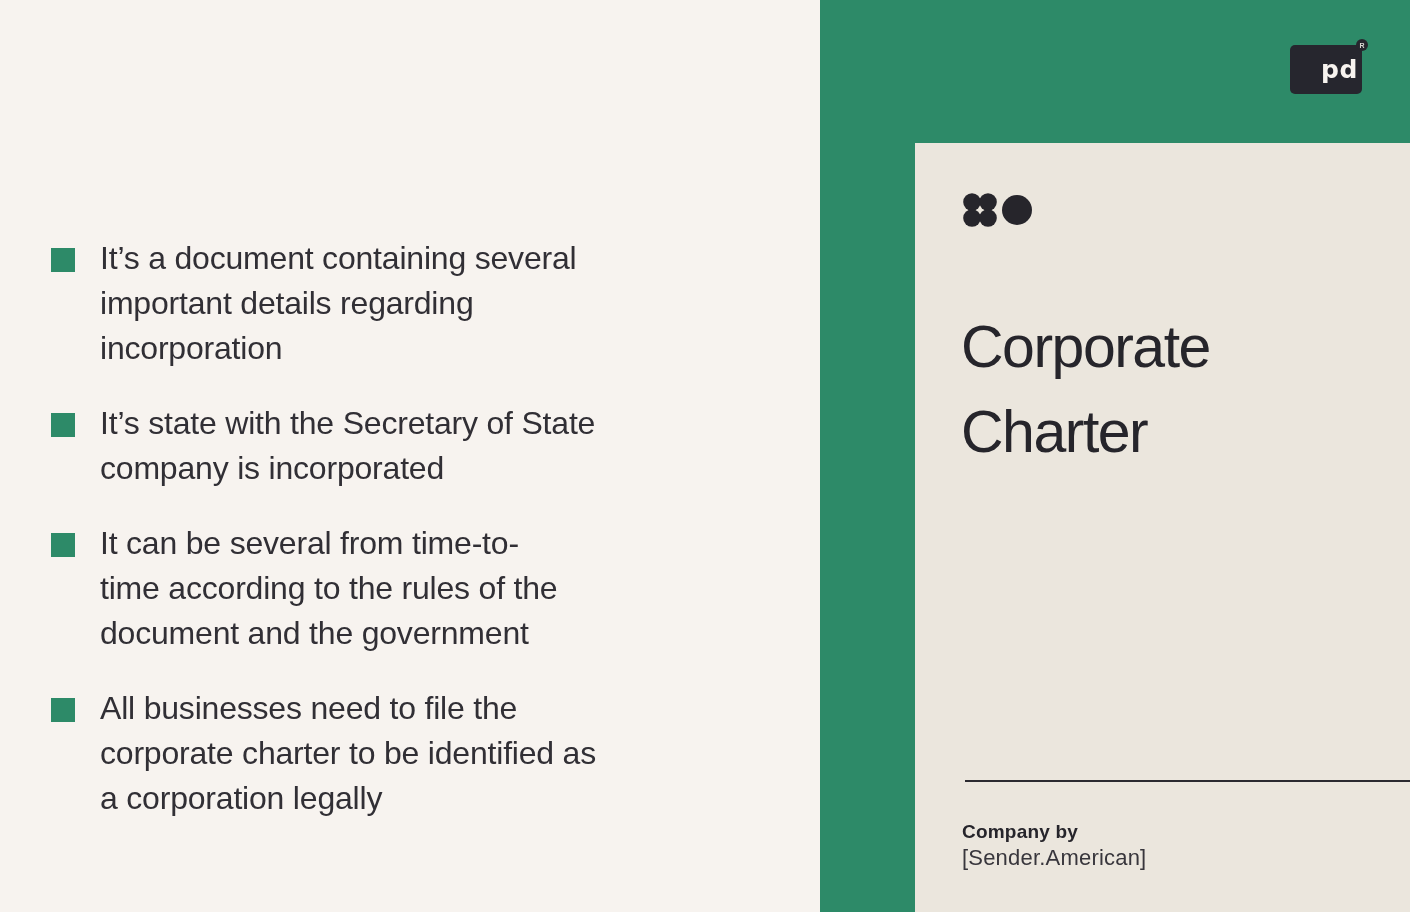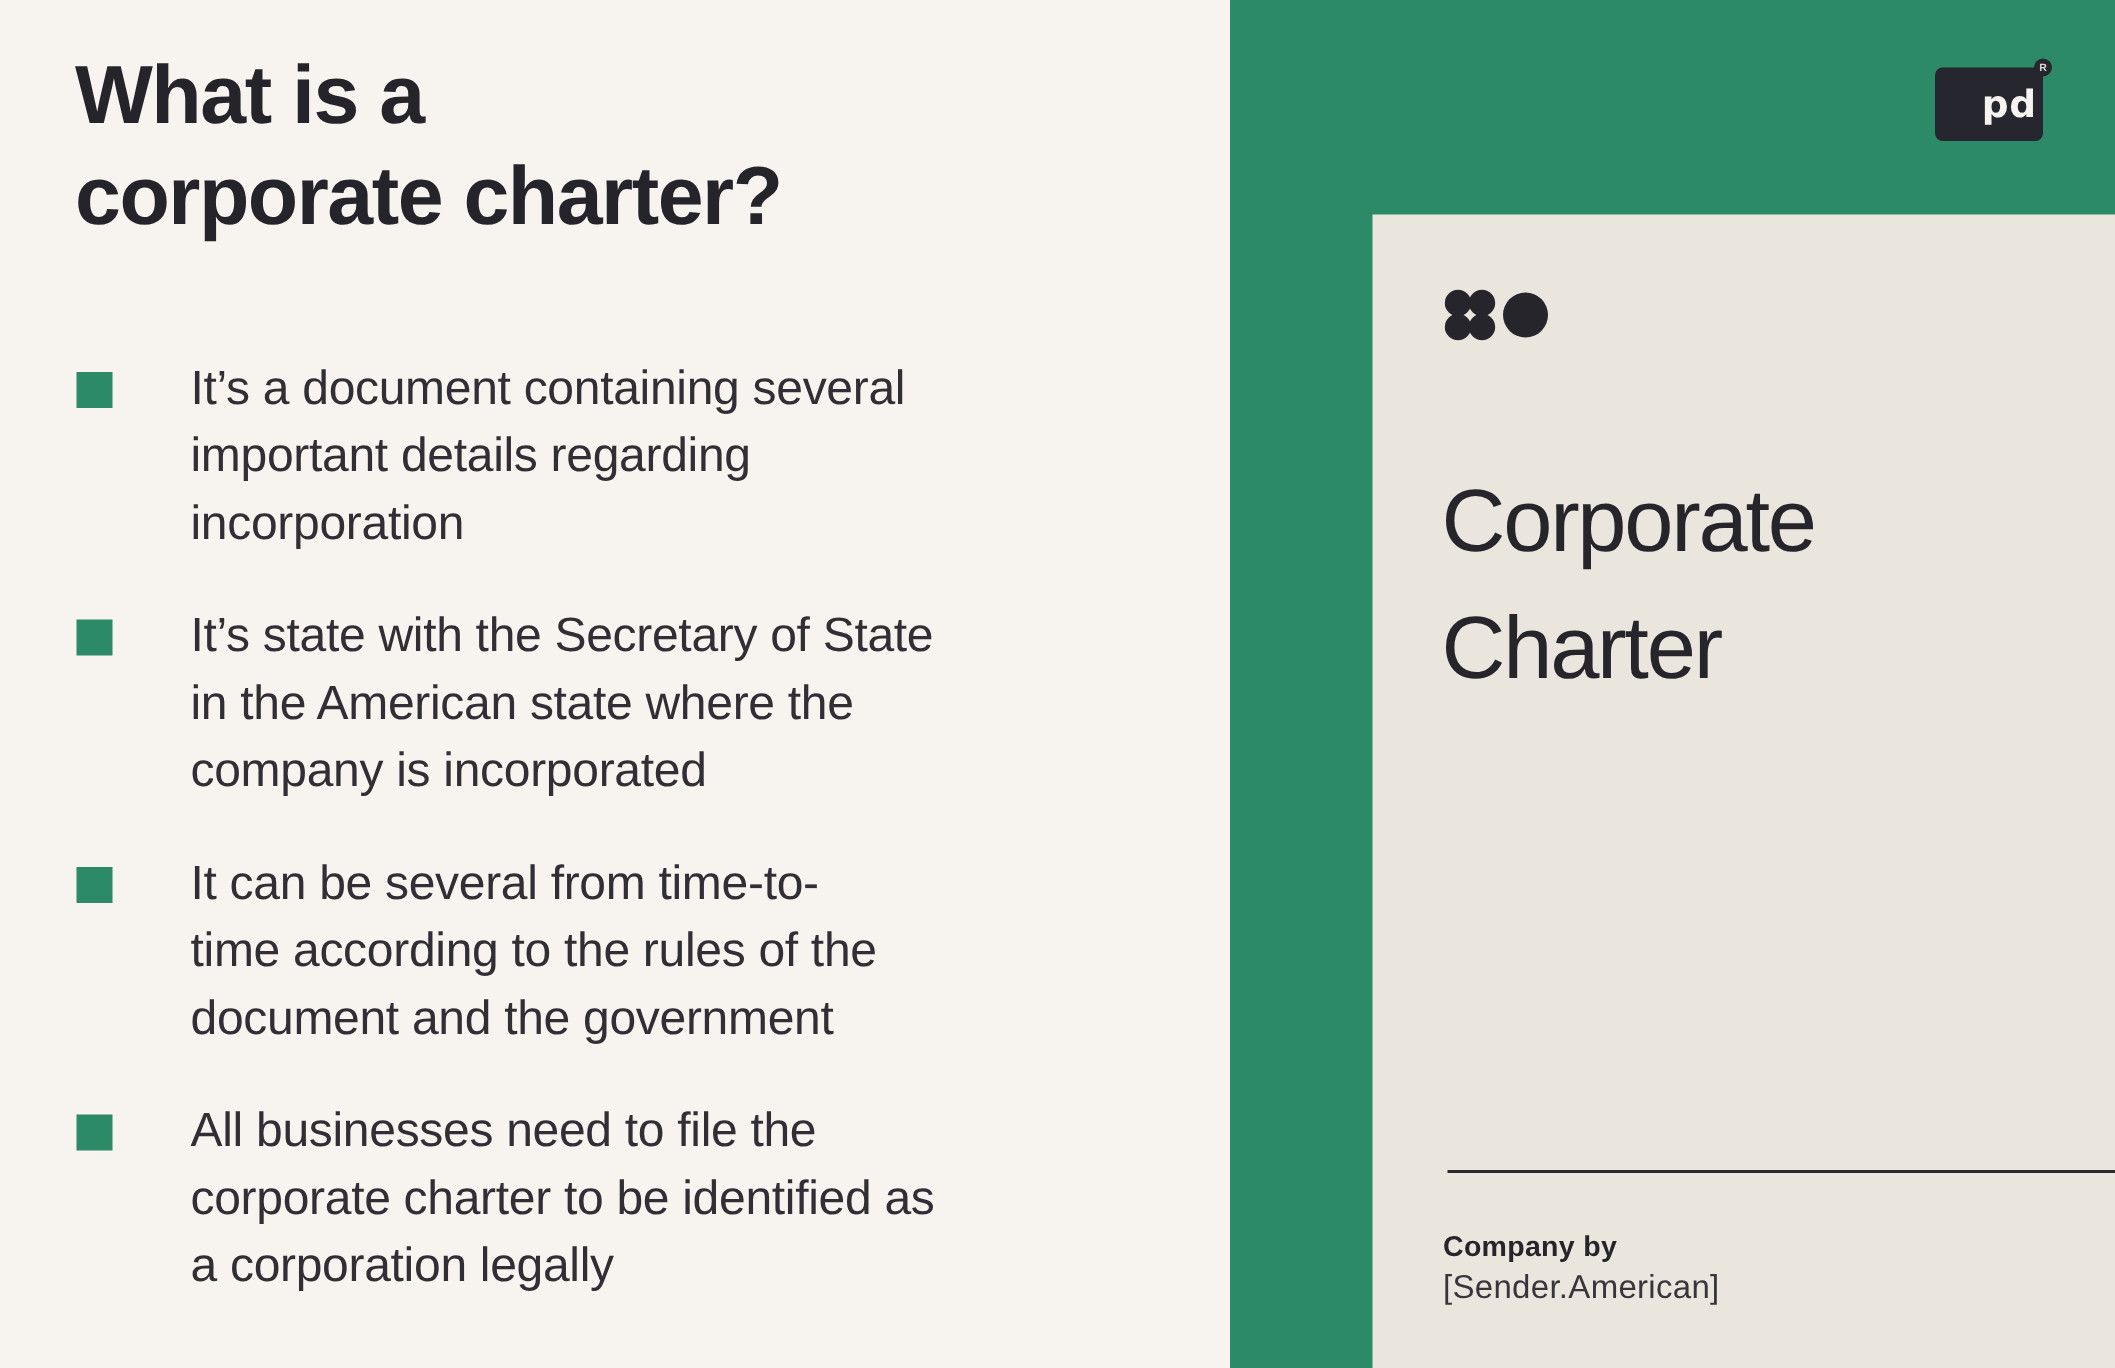--- a/index.html
+++ b/index.html
@@ -33,21 +33,20 @@
   }
   .bullet-list {
     position: absolute;
     left: 51px; top: 236px;
     width: 740px;
   }
   .bullet-item {
     display: flex;
     align-items: flex-start;
     margin-bottom: 30px;
-    gap: 27px;
   }
   .bullet-square {
     flex: 0 0 auto;
     width: 24px; height: 24px;
     margin-top: 12px;
     background: #2D8A68;
   }
   .bullet-text {
     margin-left: 25px;
     font-size: 32px;
@@ -144,41 +143,36 @@
     color: #38363C;
     letter-spacing: 0.2px;
   }
 </style>
 </head>
 <body>
 
 <div class="canvas">
 
   <div class="left-section">
-    <h1 class="main-title">
-      <span class="line">What is a</span><br>
-      <span class="line">corporate charter?</span>
-    </h1>
 
     <div class="bullet-list">
 
       <div class="bullet-item">
         <div class="bullet-square"></div>
         <div class="bullet-text">
           <div class="line">It’s a document containing several</div>
           <div class="line">important details regarding</div>
           <div class="line">incorporation</div>
         </div>
       </div>
 
       <div class="bullet-item">
         <div class="bullet-square"></div>
         <div class="bullet-text">
           <div class="line">It’s state with the Secretary of State</div>
-          <div class="line">in the American state where the</div>
           <div class="line">company is incorporated</div>
         </div>
       </div>
 
       <div class="bullet-item">
         <div class="bullet-square"></div>
         <div class="bullet-text">
           <div class="line">It can be several from time-to-</div>
           <div class="line">time according to the rules of the</div>
           <div class="line">document and the government</div>

